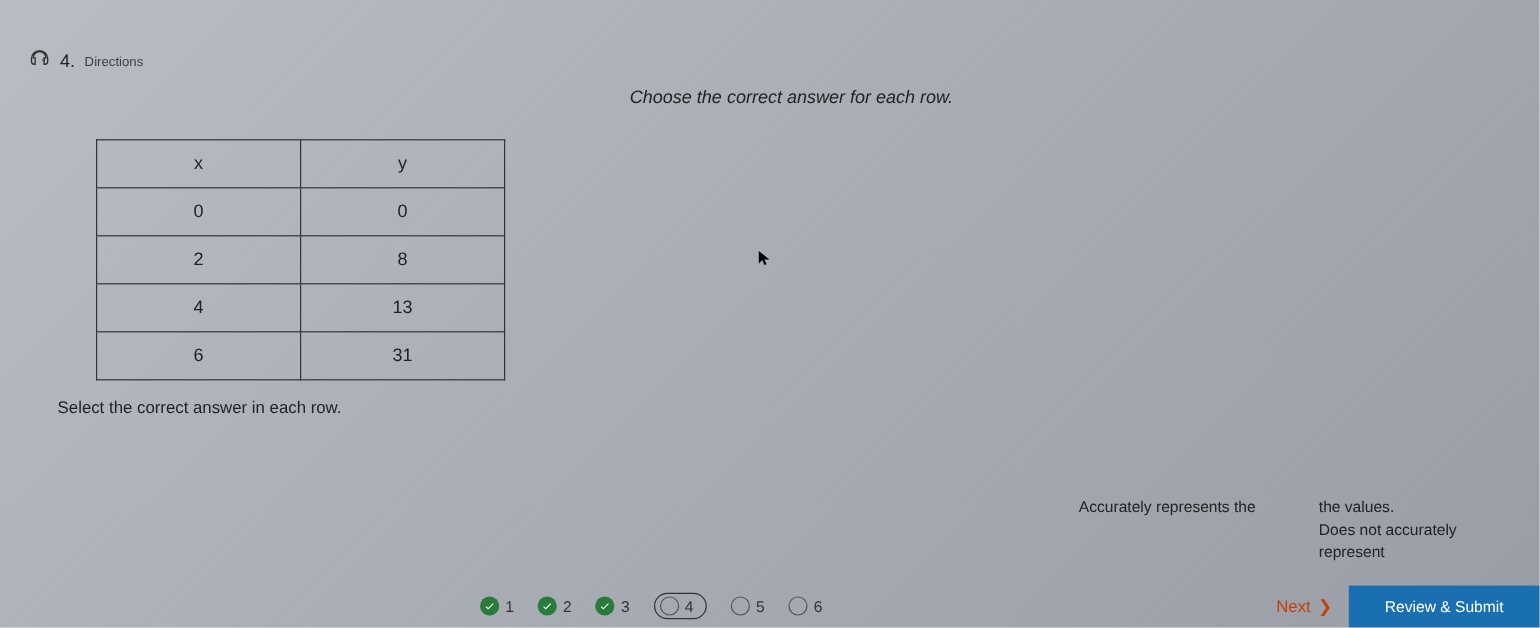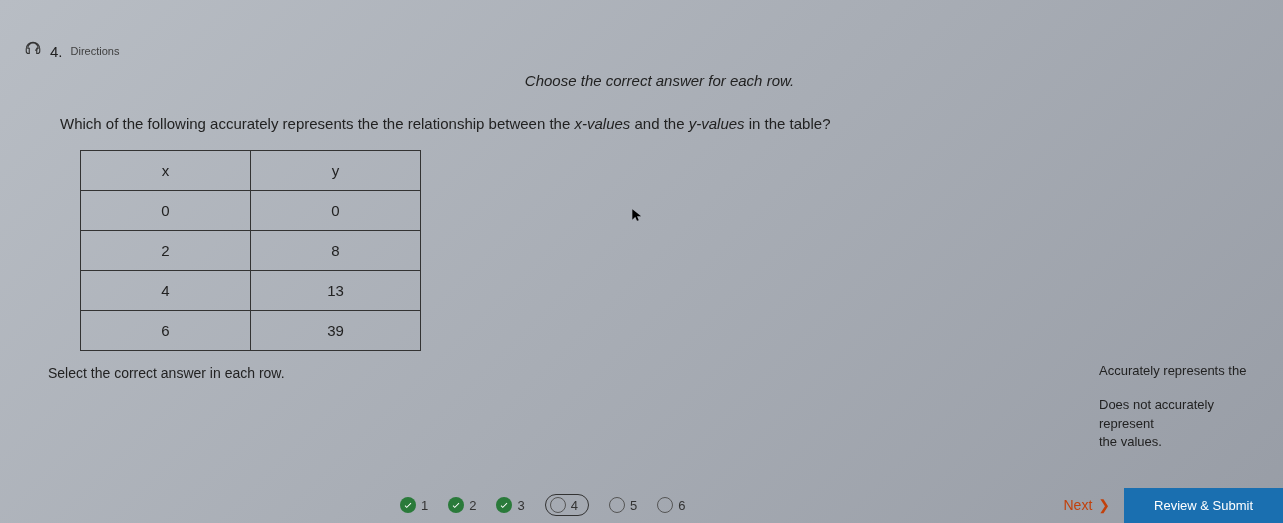--- a/index.html
+++ b/index.html
@@ -56,25 +56,24 @@
       font-weight: normal;
       color: #222;
     }
     .select-row {
       margin-left: 24px;
       font-size: 14px;
       color: #222;
     }
     .answer-headers {
       position: absolute;
-      bottom: 64px;
+      bottom: 46px;
       right: 0;
       display: flex;
       gap: 0;
-      flex-direction: column;
     }
     .ans-col {
       padding: 8px 16px;
       font-size: 13px;
       color: #222;
       width: 200px;
       line-height: 1.4;
     }
     .bottom-bar {
       position: absolute;
@@ -156,23 +155,20 @@
           <path d="M12 3a9 9 0 0 0-9 9v3a3 3 0 0 0 3 3h1v-7H5v-0a7 7 0 1 1 14 0h-2v7h1a3 3 0 0 0 3-3v-3a9 9 0 0 0-9-9z" fill="none" stroke="#333" stroke-width="1.5"></path>
           <path d="M16 12a4 4 0 0 1-1 2.6M18 10a7 7 0 0 1-1.5 4.4" fill="none" stroke="#333" stroke-width="1"></path>
         </svg>
     </span>
     <span class="qnum">4.</span>
     <span class="directions-link">Directions</span>
   </div>
 
   <div class="instruction">Choose the correct answer for each row.</div>
 
-  <div class="question">
-    <span>Which of the following accurately represents the the relationship between the </span><span class="em">x-values</span><span> and the </span><span class="em">y-values</span><span> in the table?</span>
-  </div>
 
   <table class="data-table">
     <tbody>
         <tr>
       <th>x</th>
       <th>y</th>
     </tr>
     <tr>
       <td>0</td>
       <td>0</td>
@@ -180,35 +176,35 @@
     <tr>
       <td>2</td>
       <td>8</td>
     </tr>
     <tr>
       <td>4</td>
       <td>13</td>
     </tr>
     <tr>
       <td>6</td>
-      <td>39</td>
+      <td>31</td>
     </tr>
   </tbody>
     </table>
 
   <div class="select-row">Select the correct answer in each row.</div>
 </div>
 
 <div class="answer-headers">
   <div class="ans-col">
     <div>Accurately represents the</div>
   </div>
   <div class="ans-col">
+    <div>the values.</div>
     <div>Does not accurately represent</div>
-    <div>the values.</div>
   </div>
 </div>
 
 <div class="bottom-bar">
   <div class="pager">
     <div class="pager-item">
       <span class="check-badge">
           <svg viewBox="0 0 24 24">
             <path d="M9 16.2l-3.5-3.5L4 14.2l5 5 11-11-1.5-1.5z"></path>
           </svg>

